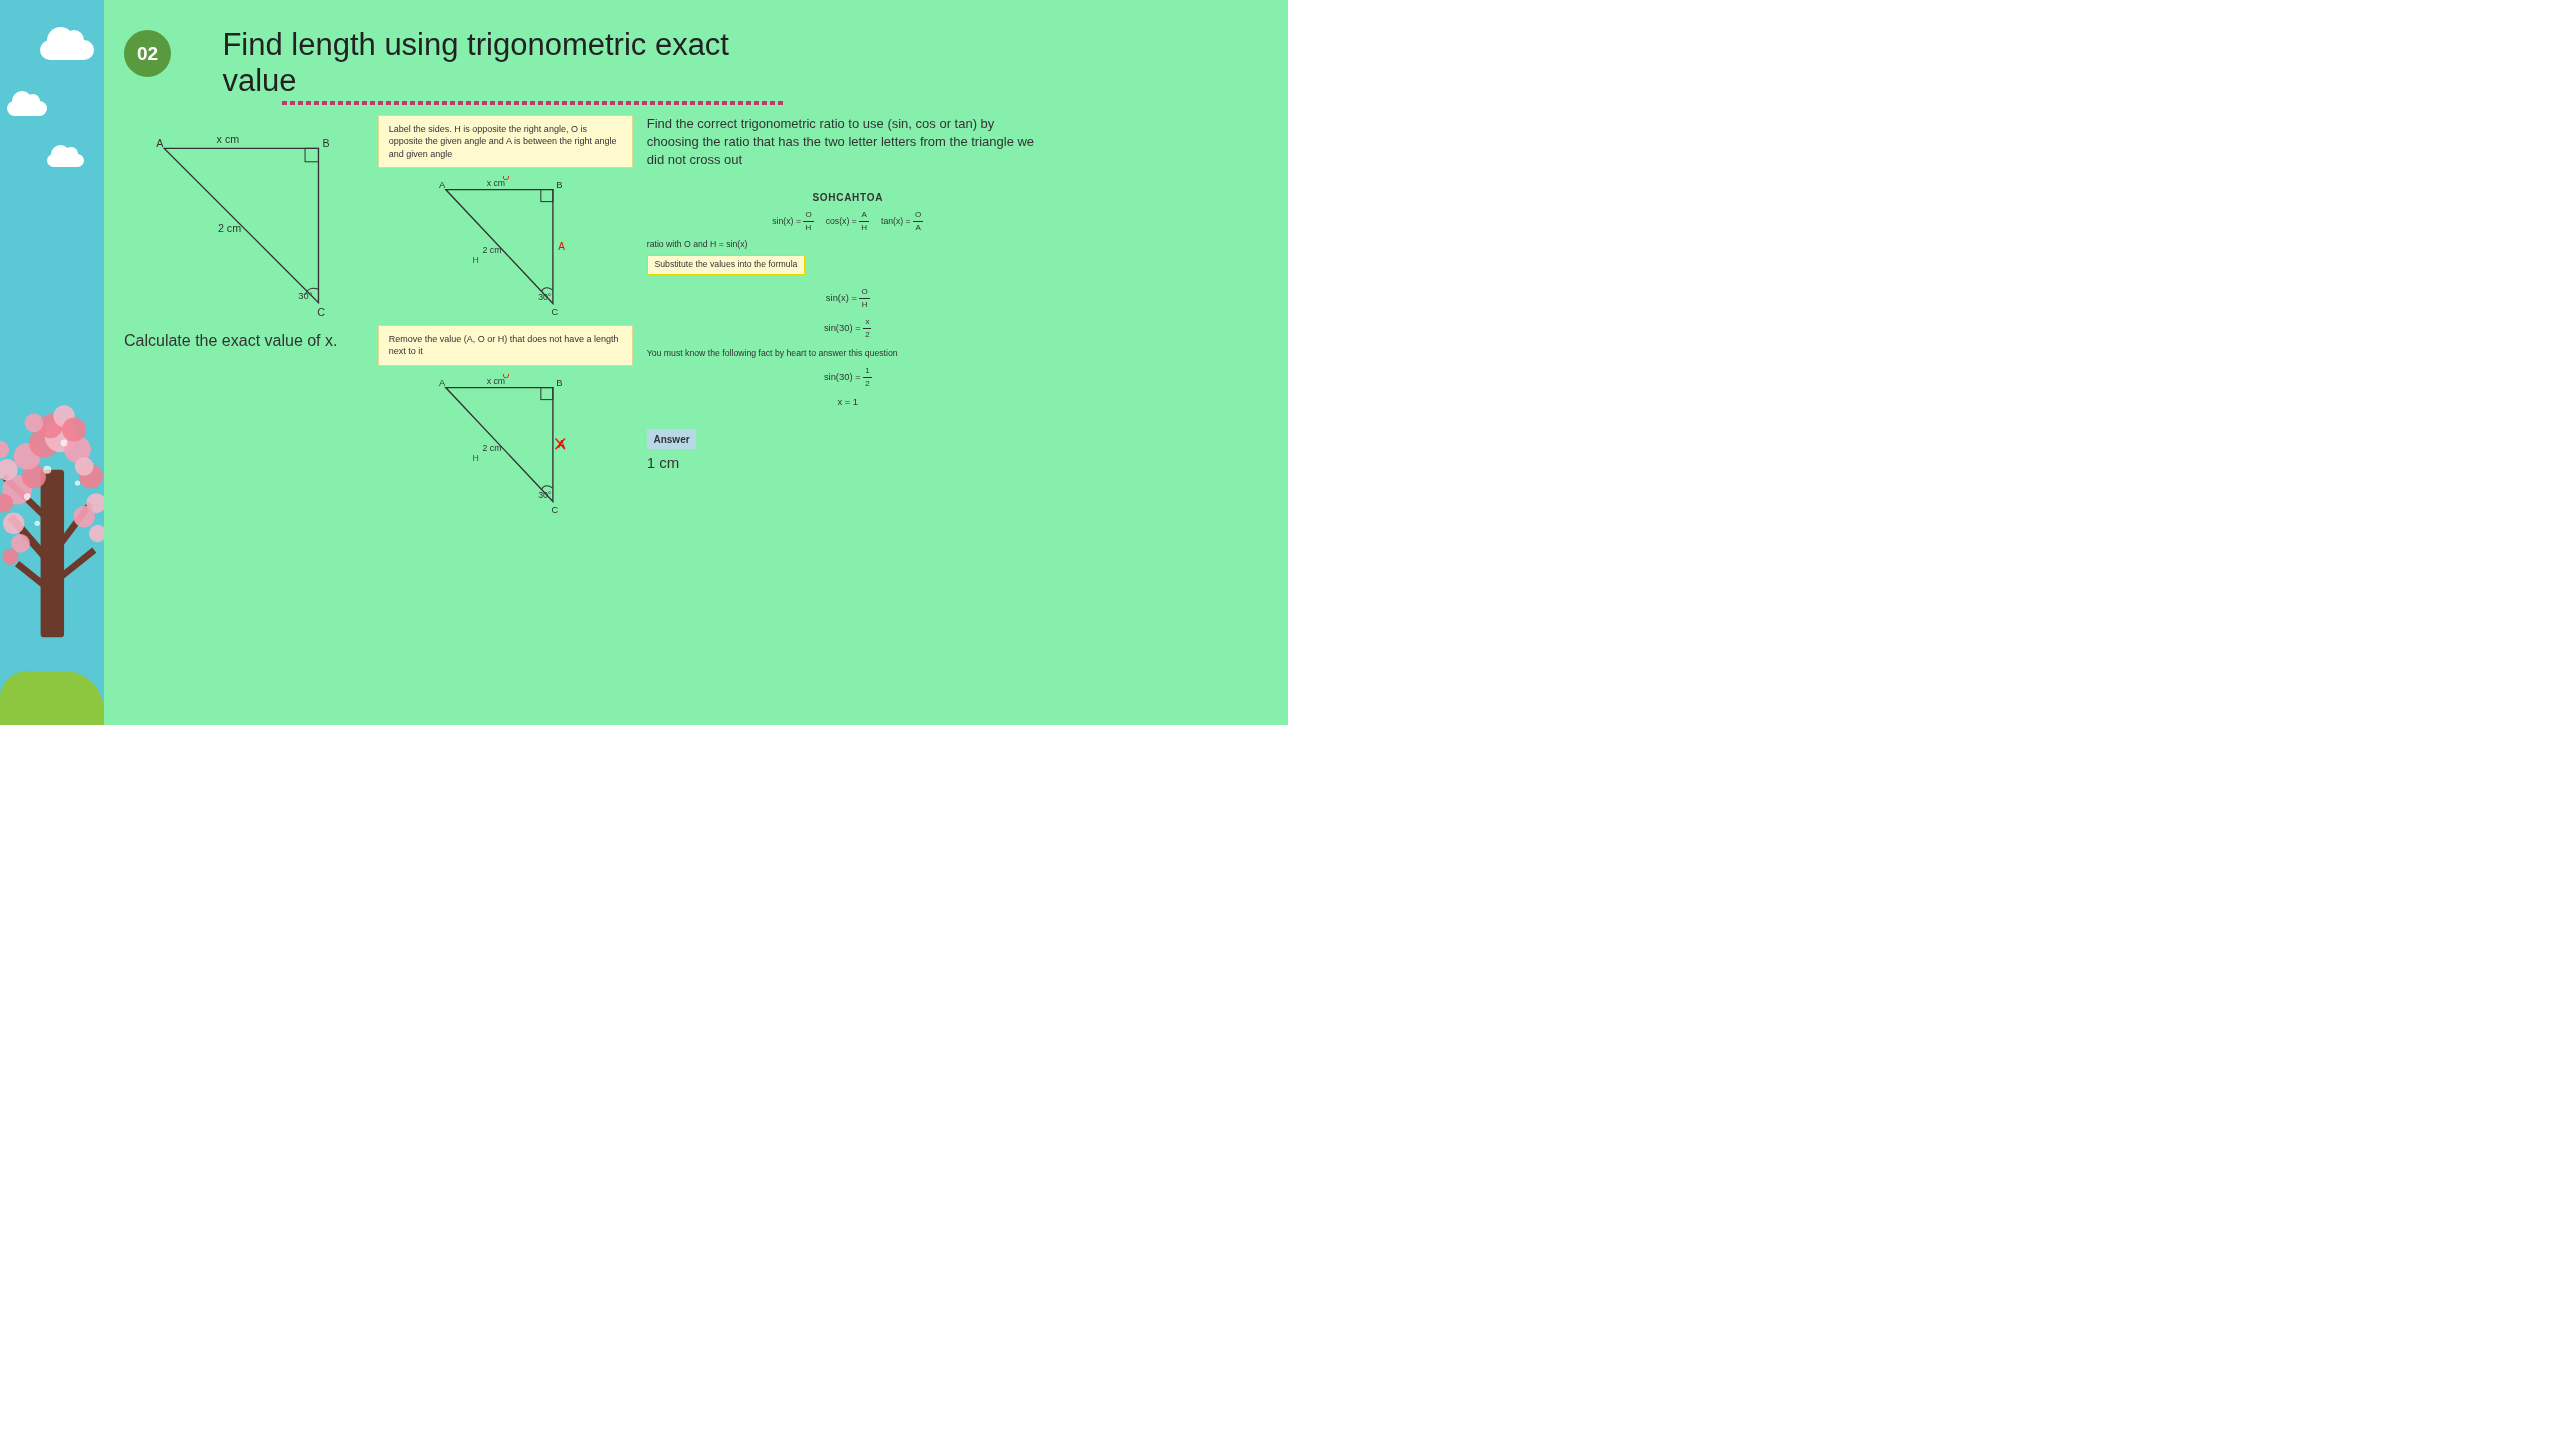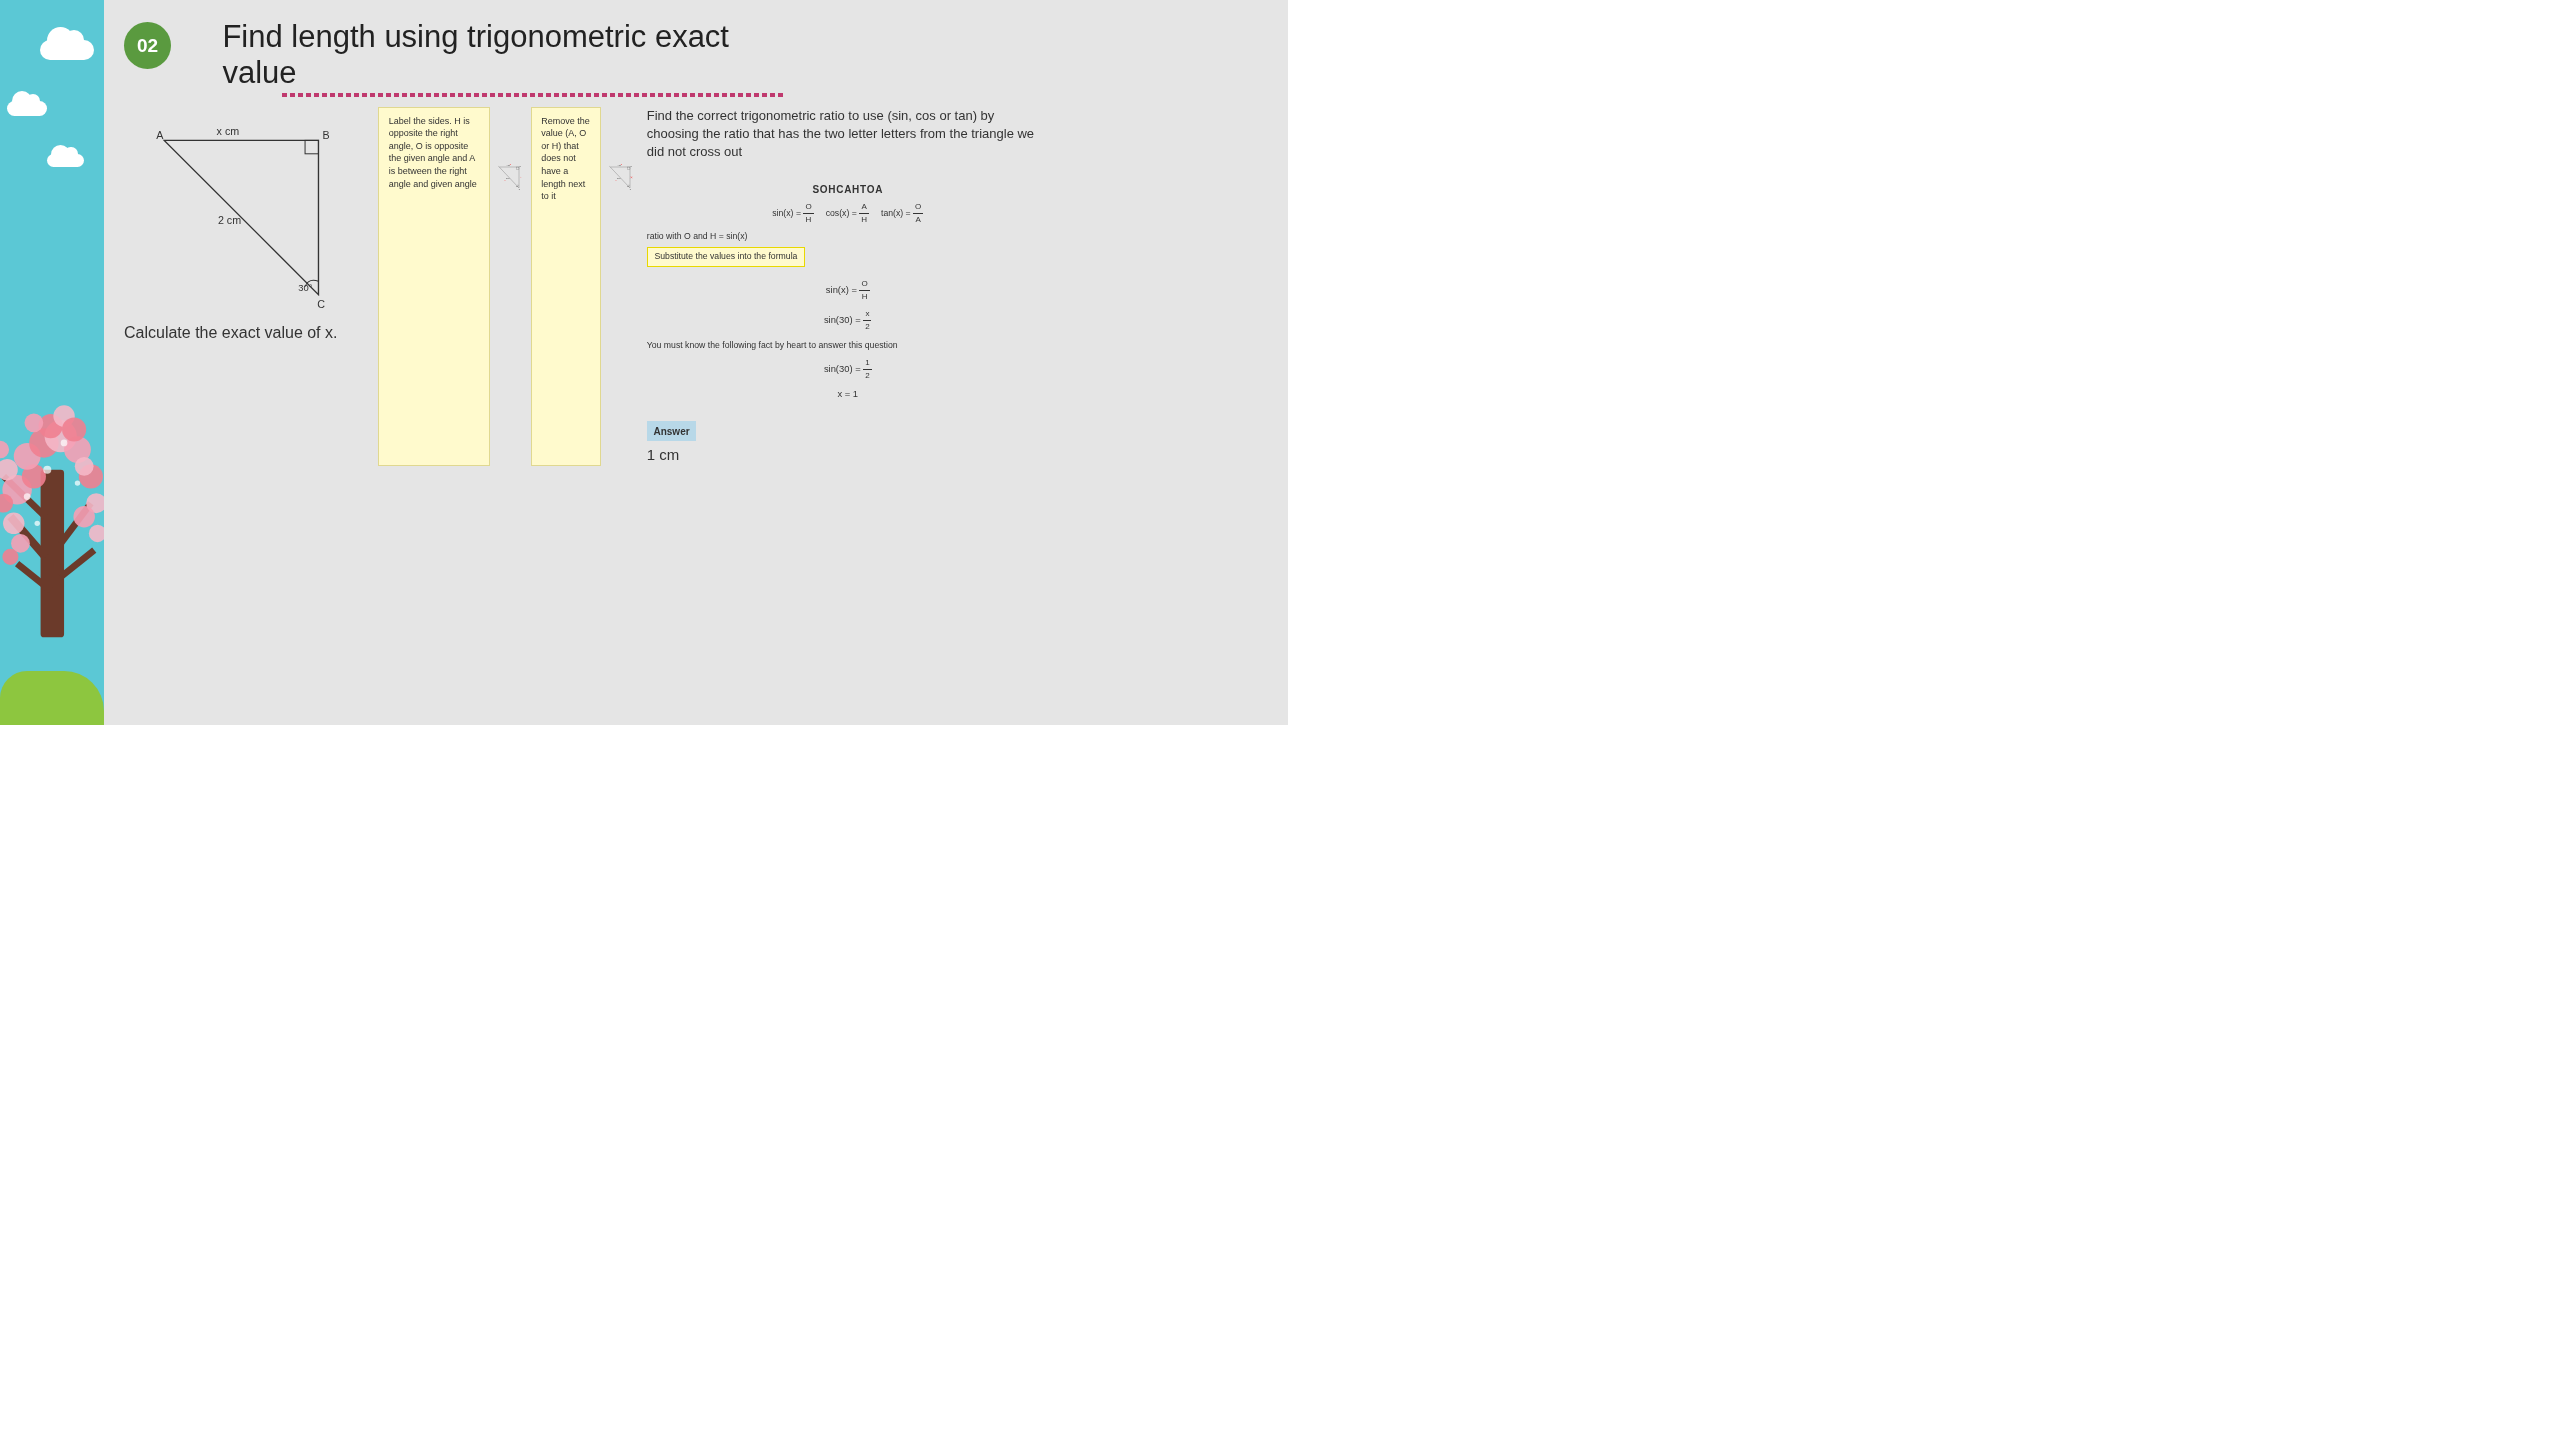--- a/index.html
+++ b/index.html
@@ -61,22 +61,22 @@
       left: 0;
       width: 104px;
       height: 54px;
       background: #8dc63f;
       border-radius: 27px 40px 0 0;
     }
 
     
     .main {
       flex: 1;
-      padding: 19px 20px;
-      background: #e5e5e5;
+      padding: 27px 20px;
+      background: #86efac;
       overflow: hidden;
     }
 
     
     .header {
       display: flex;
       align-items: flex-start;
       margin-bottom: 6.7px;
     }
 
@@ -131,21 +131,21 @@
 
     .calculate-text {
       font-size: 16px;
       color: #333;
       margin-top: 6.7px;
     }
 
     
     .mid-col {
       display: flex;
-      flex-direction: row;
+      flex-direction: column;
       gap: 8px;
     }
 
     .info-box {
       background: #fffacd;
       border: 0.7px solid #e0d890;
       padding: 6.7px 9.4px;
       font-size: 9px;
       color: #333;
       line-height: 1.4;

